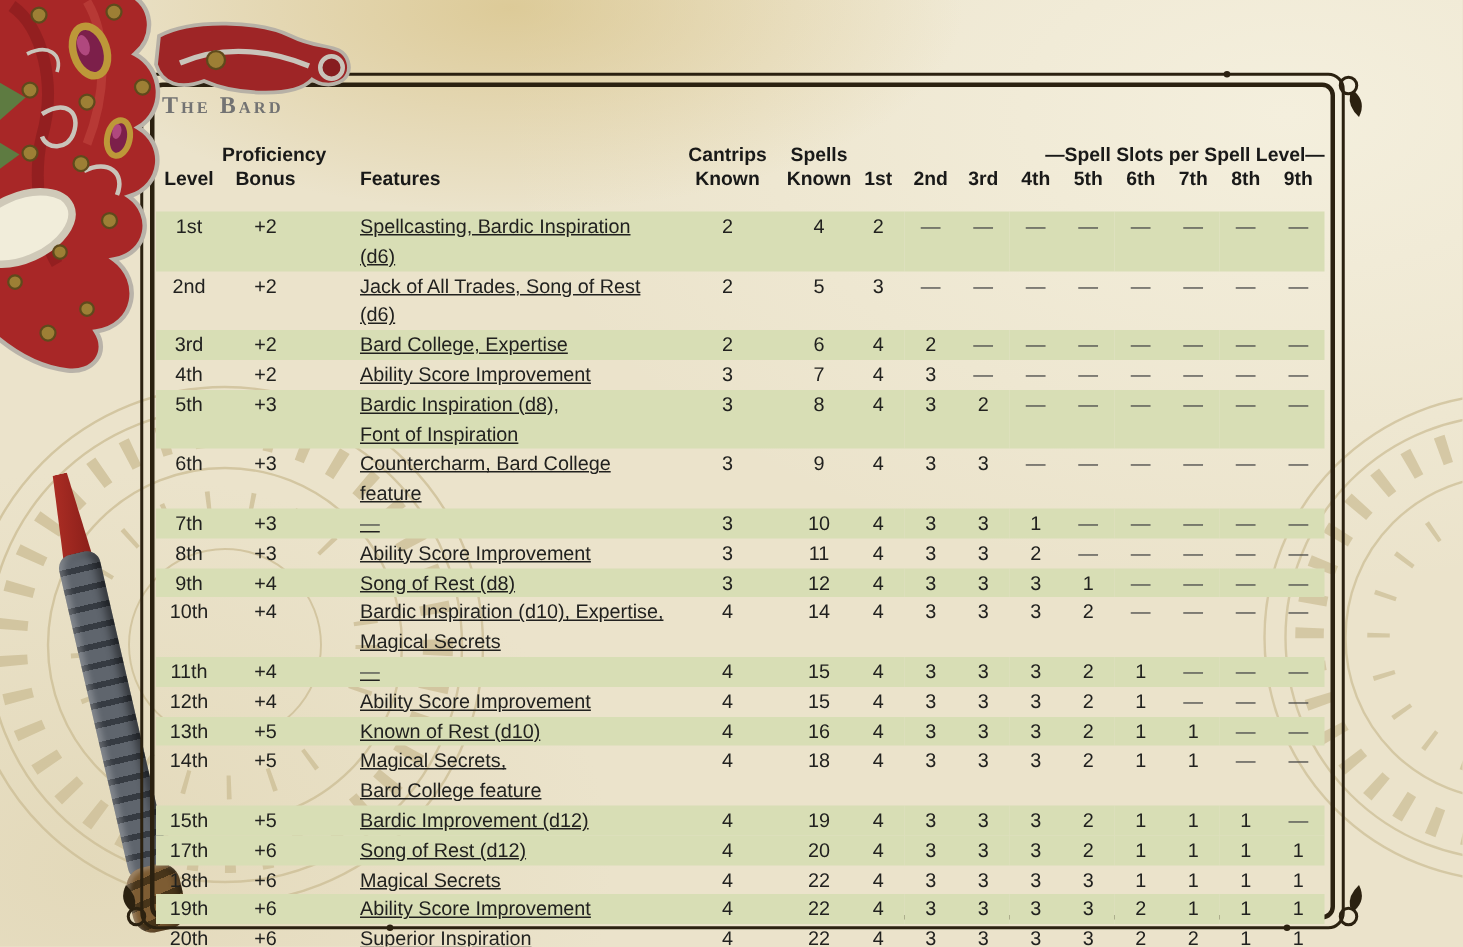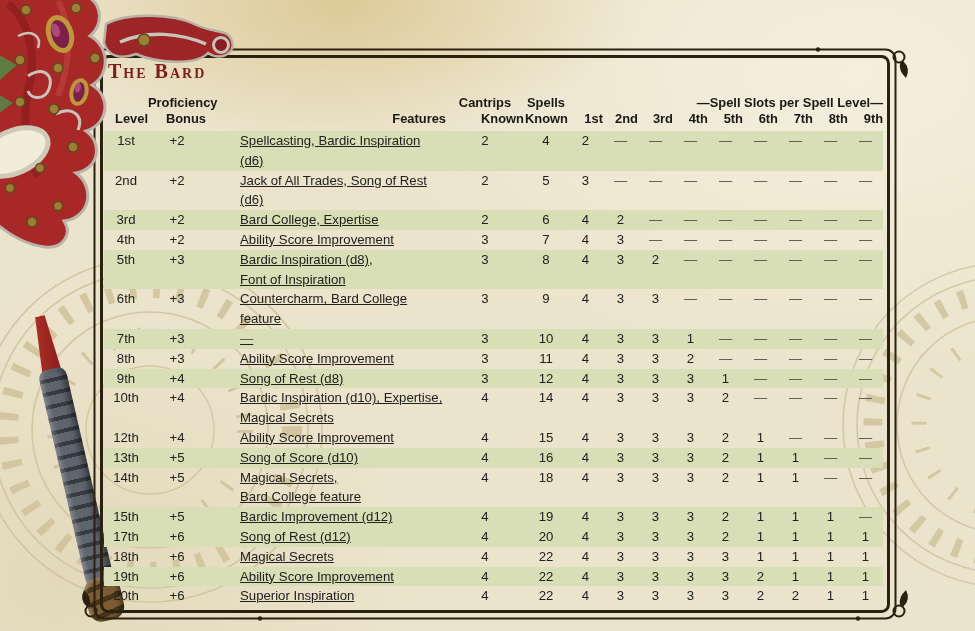--- a/index.html
+++ b/index.html
@@ -33,32 +33,32 @@
     box-shadow:inset 2px 2px 3px rgba(255,255,255,.25), inset -3px -2px 5px rgba(0,0,0,.4);}
 
   
   svg.frame{position:absolute;left:90px;top:45px;z-index:2;overflow:visible;}
   .frame .ln{stroke:#2b2110;fill:none;}
   .frame .fl{fill:#2b2110;stroke:none;}
 
   
   .content{position:absolute;left:90px;top:45px;width:810px;height:578px;z-index:3;}
   .title{position:absolute;left:18px;top:14px;margin:0;
-    font-family:"Liberation Serif",serif;font-weight:700;font-size:20px;line-height:24px;
-    font-variant:small-caps;letter-spacing:2px;color:#7f1d1d;}
+    font-family:"Liberation Serif",serif;font-weight:700;font-size:16px;line-height:24px;
+    font-variant:small-caps;letter-spacing:2px;color:#737373;}
   table.bard-table{position:absolute;left:14px;top:44px;border-collapse:collapse;table-layout:fixed;
     width:779px;font-size:13.2px;line-height:19.8px;color:#21211f;}
   .bard-table td{padding:0;vertical-align:top;}
   .bard-table .num{text-align:center;}
   .bard-table .feat{padding-left:34px;text-align:left;text-decoration:underline;}
   .bard-table tr.shaded{background:#d8deb5;}
   .bard-table .dash{color:#4e4e4c;}
   .bard-table thead th{font-weight:bold;font-size:12.9px;line-height:16px;padding:0;vertical-align:bottom;color:#191918;}
   .bard-table thead tr.h1 th{padding-top:6px;}
-  .bard-table thead tr.h2 th{padding-bottom:4px;text-align:right;}
+  .bard-table thead tr.h2 th{padding-bottom:14px;}
   .bard-table th.feat-h{text-align:left;padding-left:34px;margin-top:36px;}
   .bard-table th.num-h{text-align:center;}
   .bard-table th.slots-span{text-align:right;}
 
   
   svg.mask{position:absolute;left:-2px;top:-4px;z-index:4;overflow:visible;}
 </style>
 </head>
 <body>
 
@@ -332,20 +332,38 @@
             <td class="num">4</td>
             <td class="num">3</td>
             <td class="num">3</td>
             <td class="num">3</td>
             <td class="num">2</td>
             <td class="num dash">—</td>
             <td class="num dash">—</td>
             <td class="num dash">—</td>
             <td class="num dash">—</td>
           </tr>
+          <tr class="shaded">
+            <td class="num">11th</td>
+            <td class="num">+4</td>
+            <td class="feat">
+              <div class="feat-line dash">—</div>
+            </td>
+            <td class="num">4</td>
+            <td class="num">15</td>
+            <td class="num">4</td>
+            <td class="num">3</td>
+            <td class="num">3</td>
+            <td class="num">3</td>
+            <td class="num">2</td>
+            <td class="num">1</td>
+            <td class="num dash">—</td>
+            <td class="num dash">—</td>
+            <td class="num dash">—</td>
+          </tr>
           <tr>
             <td class="num">12th</td>
             <td class="num">+4</td>
             <td class="feat">
               <div class="feat-line">Ability Score Improvement</div>
             </td>
             <td class="num">4</td>
             <td class="num">15</td>
             <td class="num">4</td>
             <td class="num">3</td>
@@ -354,21 +372,21 @@
             <td class="num">2</td>
             <td class="num">1</td>
             <td class="num dash">—</td>
             <td class="num dash">—</td>
             <td class="num dash">—</td>
           </tr>
           <tr class="shaded">
             <td class="num">13th</td>
             <td class="num">+5</td>
             <td class="feat">
-              <div class="feat-line">Song of Score (d10)</div>
+              <div class="feat-line">Known of Rest (d10)</div>
             </td>
             <td class="num">4</td>
             <td class="num">16</td>
             <td class="num">4</td>
             <td class="num">3</td>
             <td class="num">3</td>
             <td class="num">3</td>
             <td class="num">2</td>
             <td class="num">1</td>
             <td class="num">1</td>

